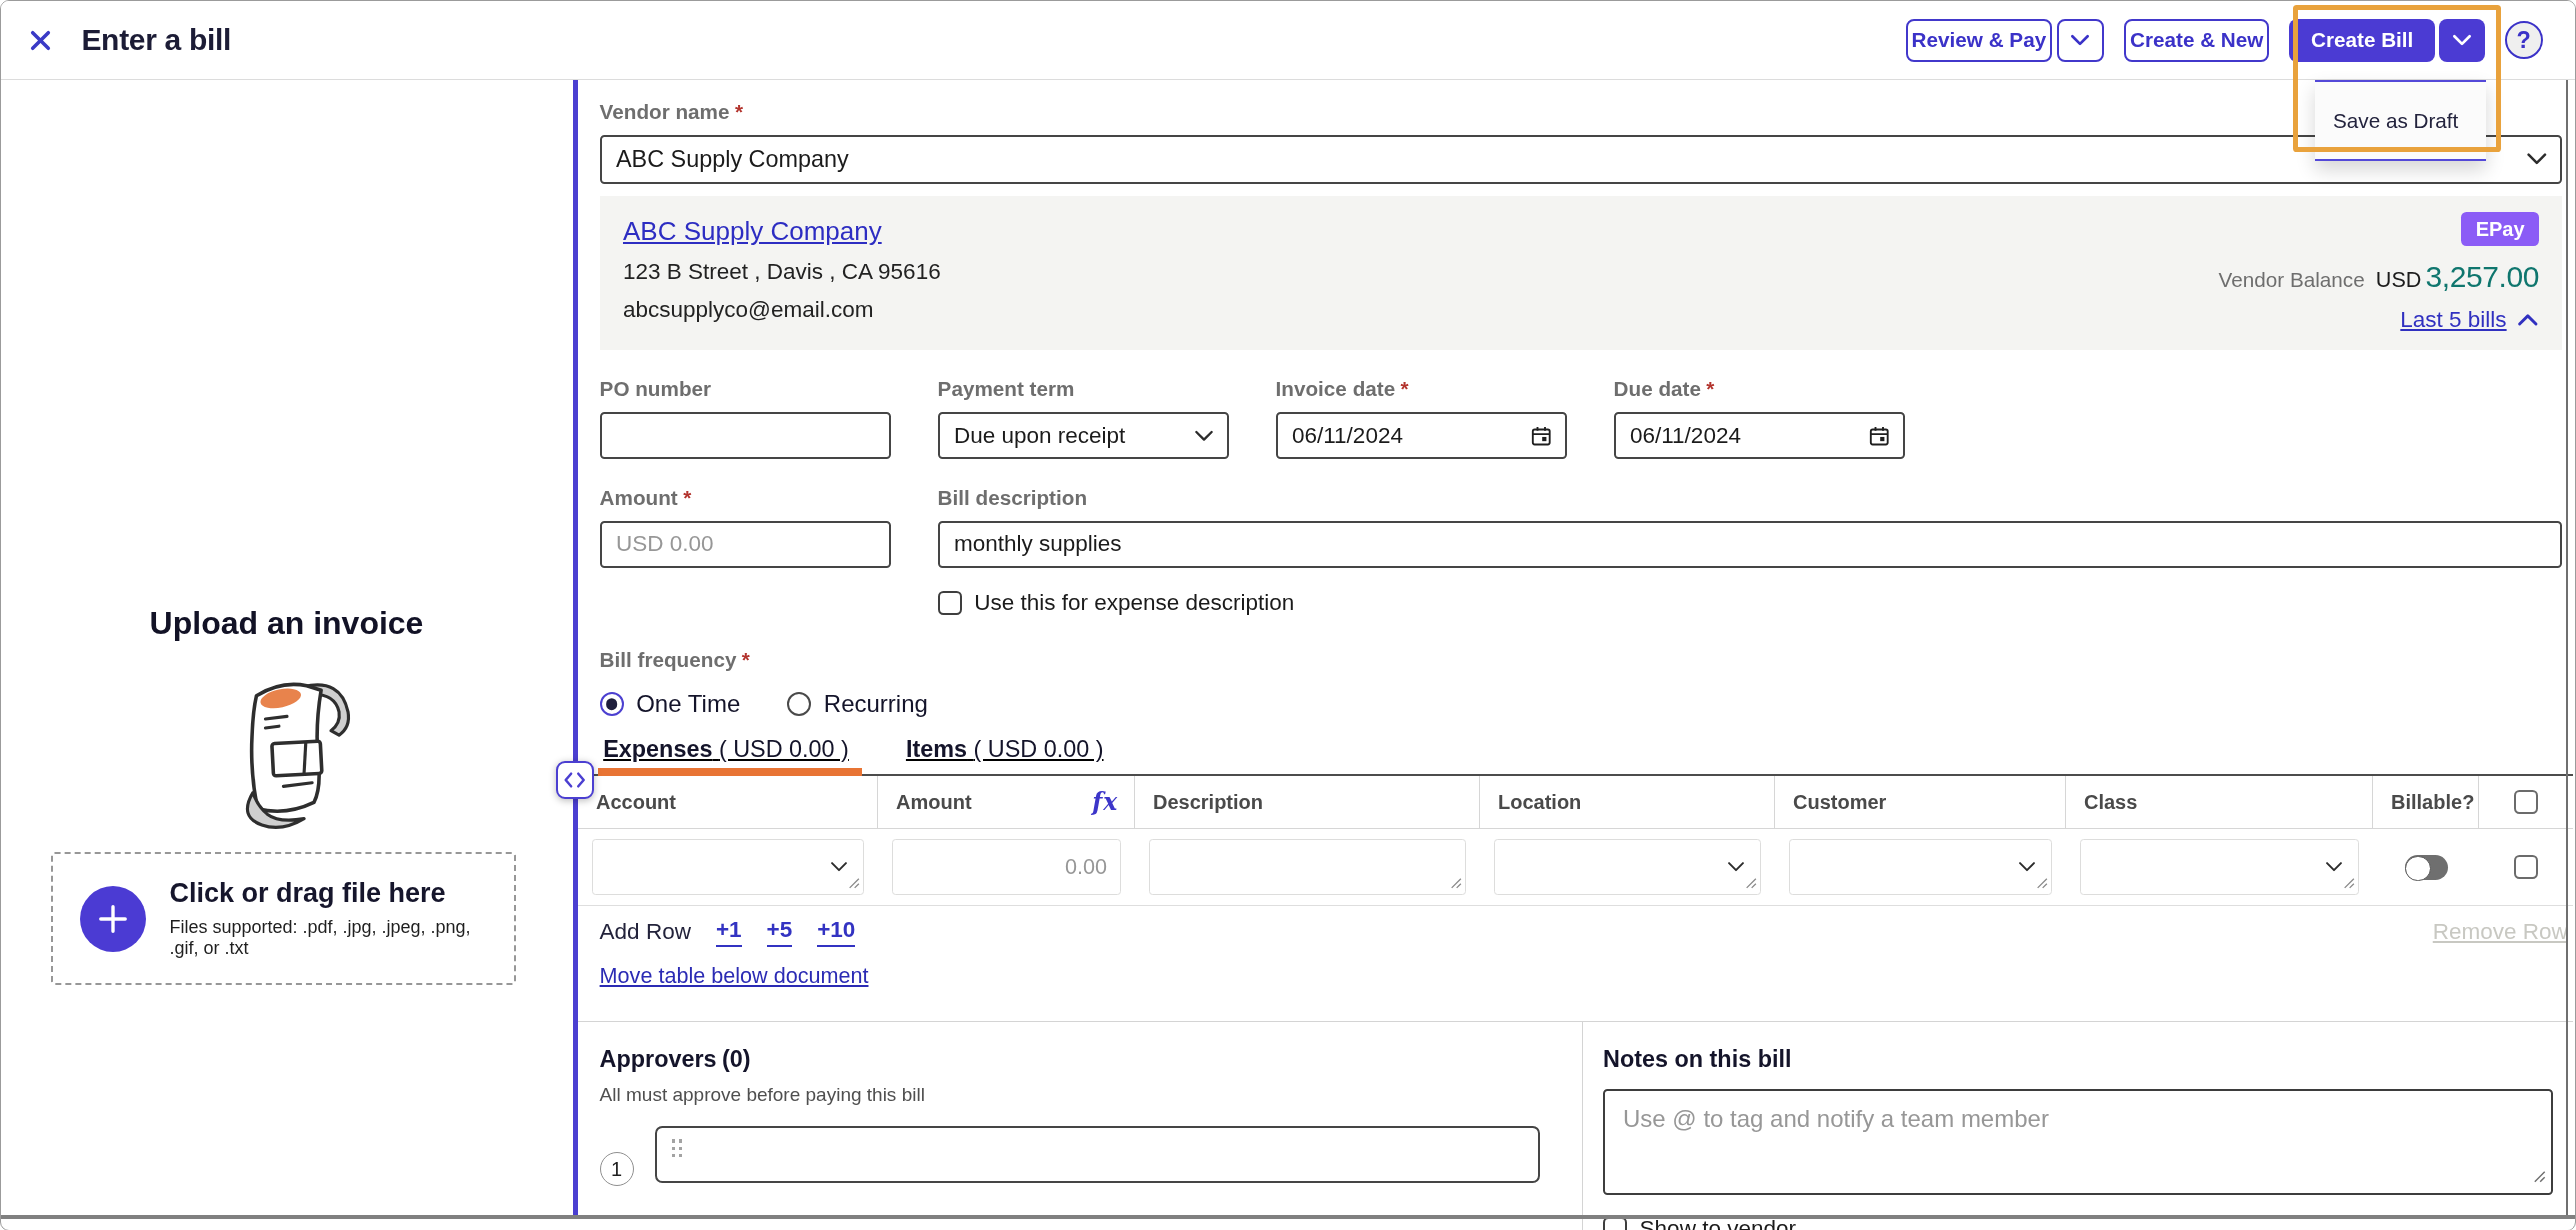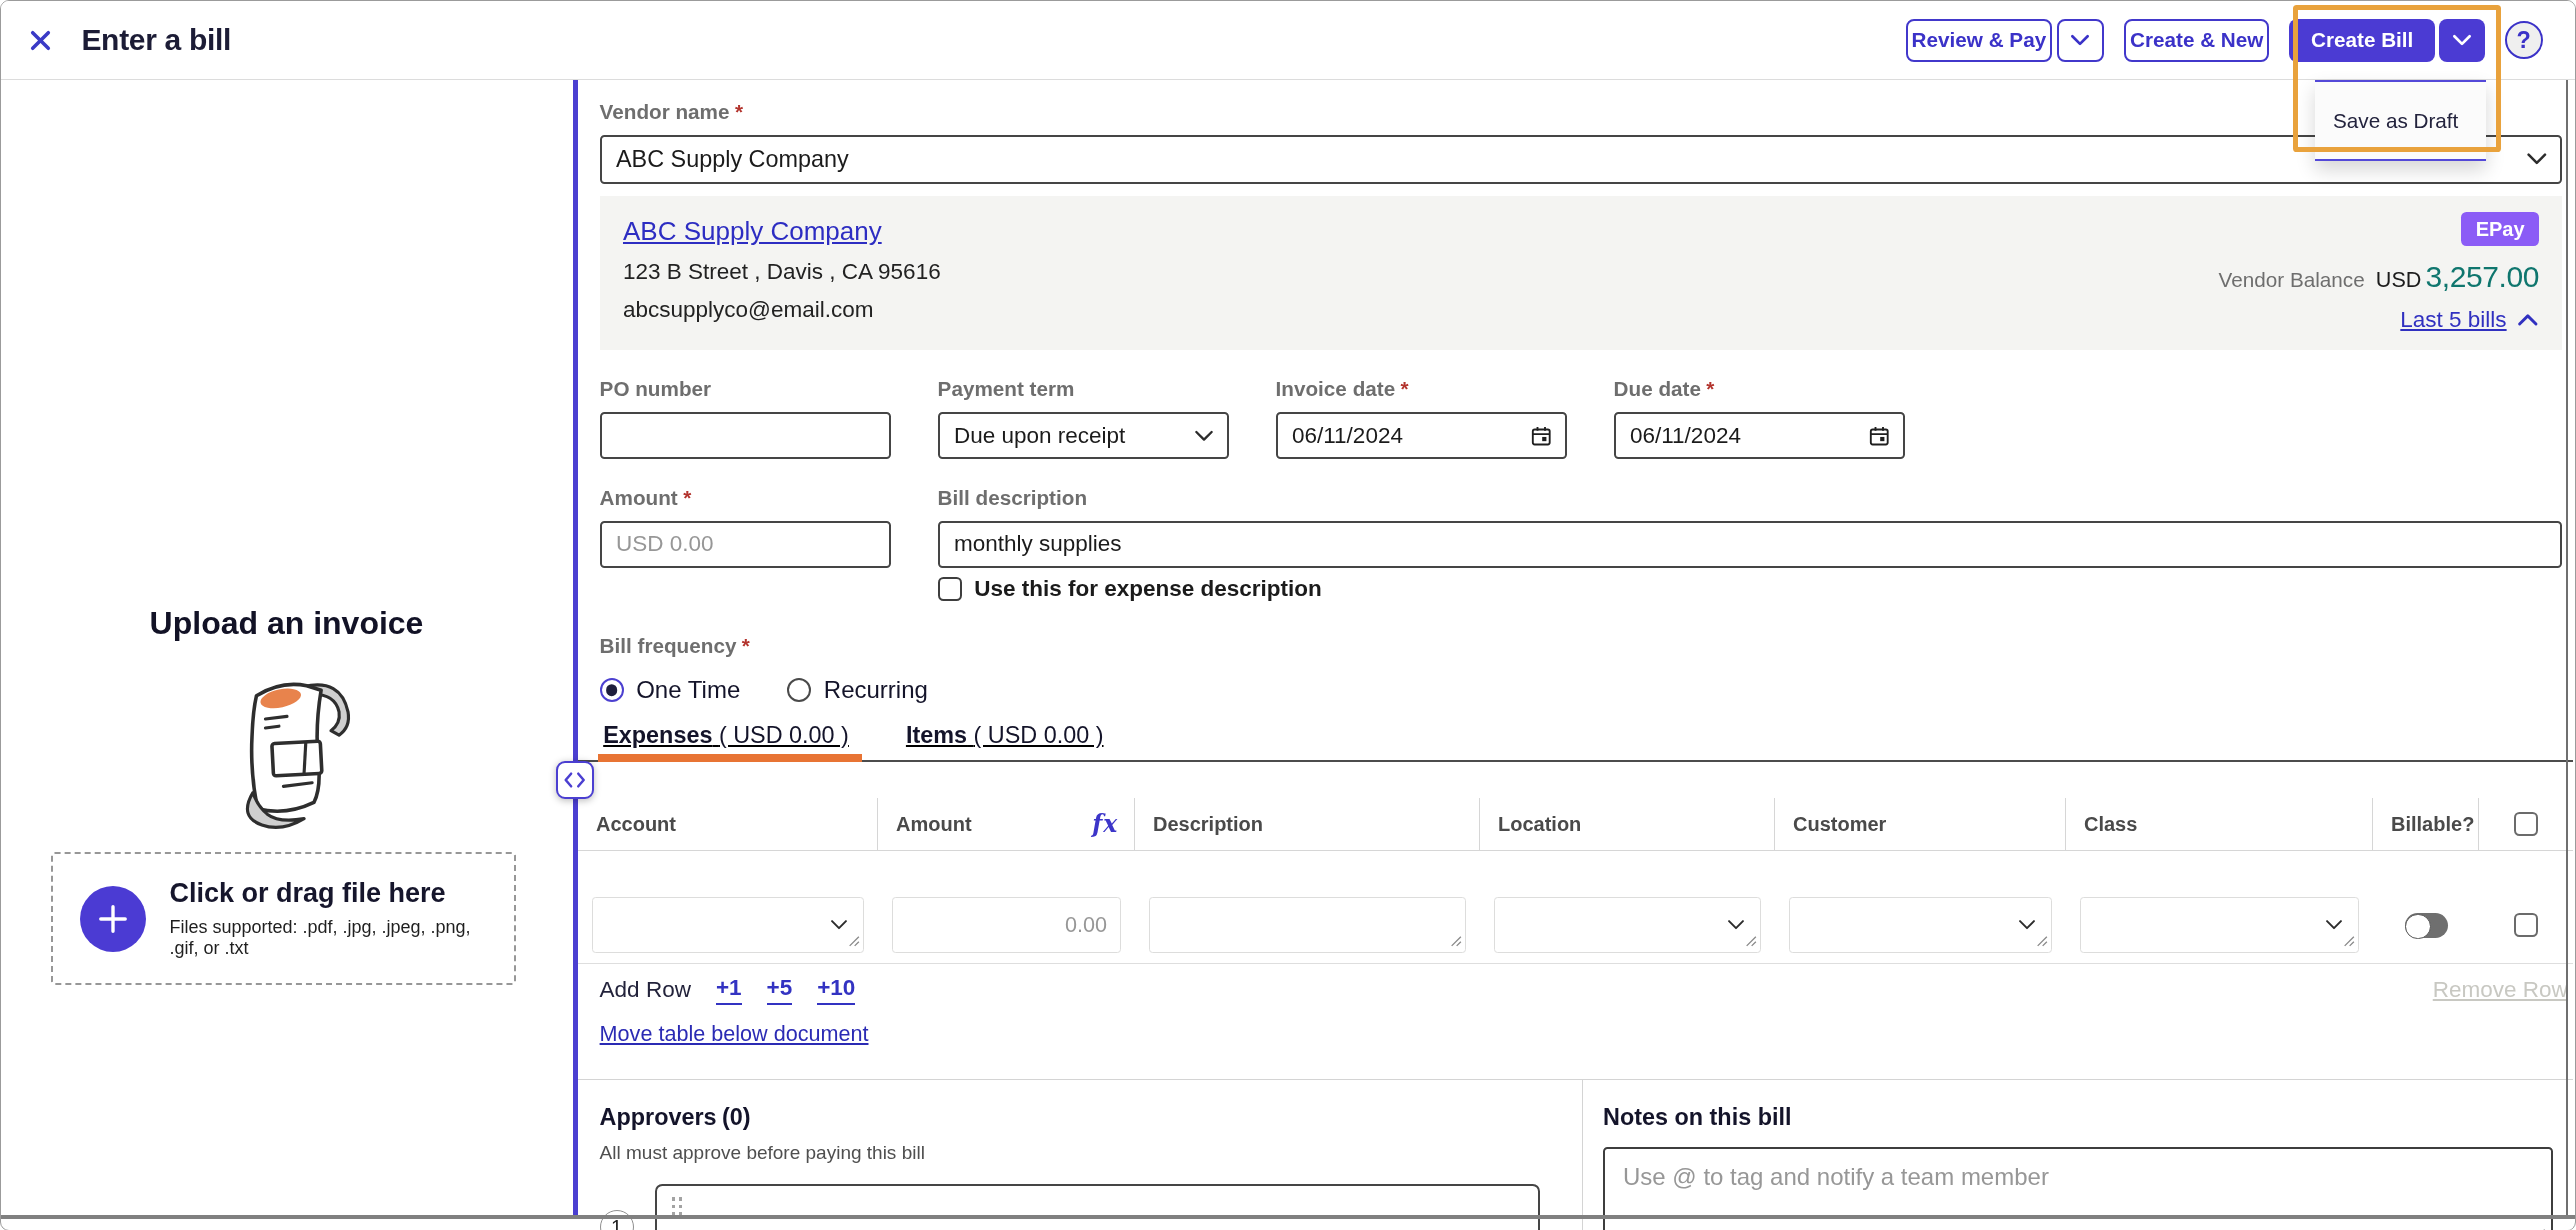--- a/index.html
+++ b/index.html
@@ -85,37 +85,37 @@
   .last-bills a { font-size:22.5px; color:#3030c0; text-decoration:underline; cursor:pointer; }
 
   .fields-row { margin-top:27px; display:flex; gap:47px; }
   .field { width:291px; }
   .field .field-label { display:block; margin-bottom:10.8px; }
   .field-grow { flex:1; }
 
   .checkbox { width:24px; height:24px; border:2.2px solid #3e3e3e; border-radius:5.4px; background:#fff;
               flex:0 0 auto; cursor:pointer; }
   .check-row { display:flex; align-items:center; gap:12.6px; font-size:22.5px; color:#1b1b1b; }
-  .expense-check { margin-top:8px; margin-left:338px;font-weight:bold; }
+  .expense-check { margin-top:22px; margin-left:338px; }
 
   .freq-block { margin-top:32px; }
   .radio-row { margin-top:18px; display:flex; align-items:center; gap:47px; }
   .radio-opt { display:flex; align-items:center; gap:12.6px; font-size:24px; color:#14142a; cursor:pointer; }
   .radio { width:24px; height:24px; border-radius:50%; border:2.7px solid #4a4a4a; position:relative; background:#fff; }
   .radio.selected { border-color:#4c40d0; }
   .radio.selected::after { content:""; position:absolute; left:50%; top:50%; transform:translate(-50%,-50%);
                            width:11.7px; height:11.7px; border-radius:50%; background:#1e1e3c; }
 
   .tabs-row { margin-top:18px; display:flex; gap:57px; padding-left:3.6px;text-decoration:underline; }
   .tab { font-size:23.4px; color:#14142a; padding-bottom:10.8px; position:relative; cursor:pointer; }
   .tab .tab-name { font-weight:700; }
   .tab.active::after { content:""; position:absolute; left:-5.4px; right:-12.6px; bottom:-1.8px; height:7.2px; background:#E87434; }
   .tabs-divider { height:2.7px; background:#4c4c4c; margin:0 -10.8px 0 -21.6px; }
 
-  .exp-grid { display:grid; grid-template-columns:300px 257px 345px 295px 291px 307px 106px 1fr;margin-top:36px; }
+  .exp-grid { display:grid; grid-template-columns:300px 257px 345px 295px 291px 307px 106px 1fr; }
   .table-wrap { margin:0 -10.8px 0 -21.6px; }
   .thead { border-bottom:1.8px solid #d6d6d6; }
   .th { height:52px; display:flex; align-items:center; padding-left:18px; font-size:20px; font-weight:700;
         color:#4a4a4a; border-right:1.8px solid #d6d6d6; }
   .th.last { border-right:none; justify-content:center; padding-left:0; }
   .th-amount { justify-content:space-between; padding-right:16px; }
   .fx { font-family:"DejaVu Serif", serif; font-style:italic; font-weight:600; color:#3c35c9;
         font-size:23.4px; letter-spacing:0.9px; cursor:pointer; }
   .trow { border-bottom:1.8px solid #dedede; }
   .td { padding:10px 14.4px; display:flex; align-items:center; }

